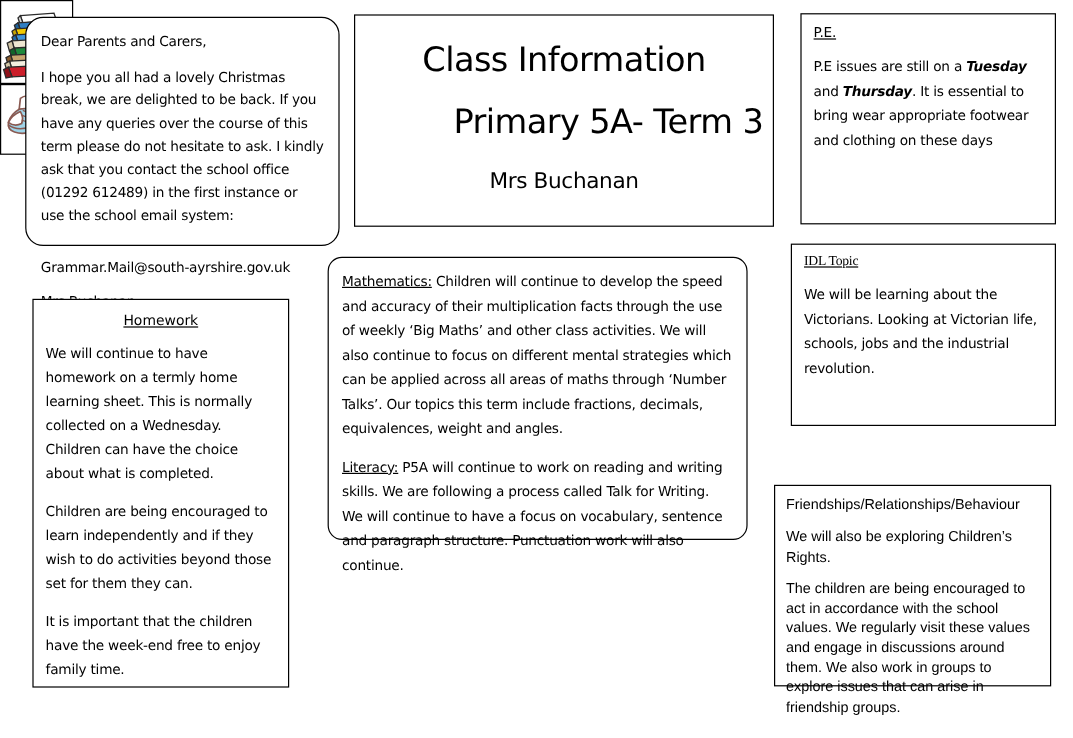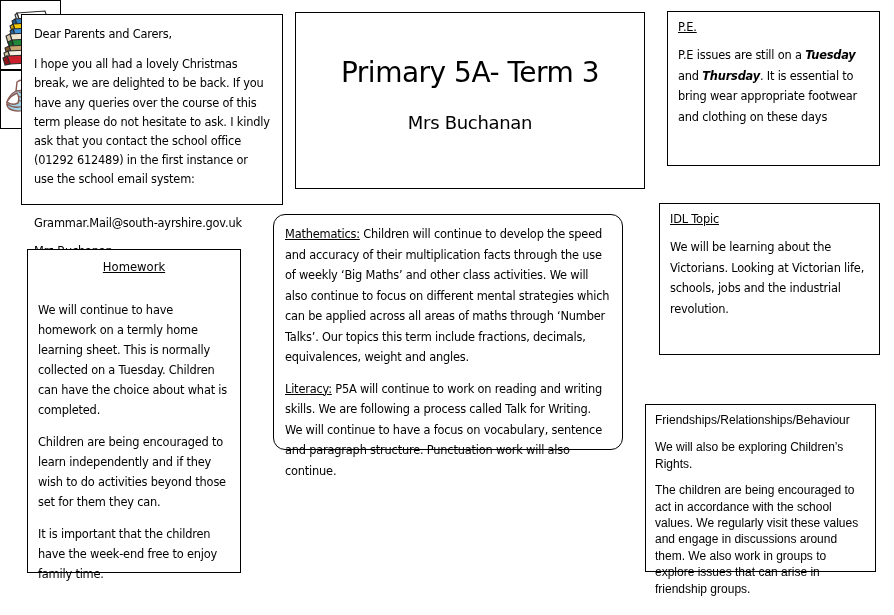--- a/index.html
+++ b/index.html
@@ -34,38 +34,39 @@
     letter-spacing: -0.2px;
   }
   .plain {
     font-family: "Liberation Sans", sans-serif;
   }
 
   
   #letter-box {
     left: 21px; top: 14px; width: 262px; height: 191px;
     padding: 10px 12px 0 12px;
+    border-radius: 15px;
   }
   #letter-box p {
     margin: 0 0 11px 0;
     font-size: 11.4px;
     line-height: 19.2px;
   }
   #letter-box p.tight { margin-bottom: 9px; margin-top: 24px; }
 
   
   #homework-box {
     left: 27px; top: 249px; width: 214px; height: 324px;
     padding: 8px 10px 0 10px;
   }
   #homework-title {
     text-align: center;
     font-size: 11.6px;
     text-decoration: underline;
-    margin: 2px 0 26px 0;
+    margin: 2px 0 10px 0;
     letter-spacing: 0px;
   }
   #homework-box p {
     margin: 0 0 12px 0;
     font-size: 11.4px;
     line-height: 20px;
   }
 
   
   #books-clip {
@@ -81,21 +82,21 @@
     padding: 14px 8px 0 8px;
     text-align: center;
   }
   #title-line1, #title-line2 {
     font-size: 28px;
     line-height: 46px;
     margin: 0;
     letter-spacing: -0.5px;
     font-weight: 400;
   }
-  #title-line2 { margin-top: 23px; }
+  #title-line2 { margin-top: 6px; text-align: right; }
   #title-teacher {
     font-size: 18px;
     line-height: 30px;
     margin: 12px 0 0 0;
     letter-spacing: -0.3px;
   }
 
   
   #shoes-clip {
     left: 616px; top: 151px; width: 61px; height: 57px;
@@ -114,21 +115,21 @@
     margin: 0 0 11px 0;
     font-size: 11.4px;
     line-height: 20.5px;
   }
   .subject-label {
     text-decoration: underline;
   }
 
   
   #pe-box {
-    left: 667px; top: 11px; width: 213px; height: 155px;
+    left: 667px; top: 11px; width: 213px; height: 176px;
     padding: 8px 10px 0 10px;
   }
   #pe-title {
     font-size: 11.4px;
     text-decoration: underline;
     margin: 0 0 11px 0;
   }
   #pe-box p {
     margin: 0;
     font-size: 11.4px;
@@ -138,20 +139,21 @@
 
   
   #idl-box {
     left: 659px; top: 203px; width: 221px; height: 152px;
     padding: 8px 10px 0 10px;
   }
   #idl-title {
     font-size: 11.4px;
     text-decoration: underline;
     margin: 0 0 11px 0;
+    font-family: Liberation Serif, serif;
   }
   #idl-box p {
     margin: 0;
     font-size: 11.4px;
     line-height: 20.5px;
   }
 
   
   #friend-box {
     left: 645px; top: 404px; width: 231px; height: 168px;
@@ -171,21 +173,21 @@
 
   <div class="box hand" id="letter-box">
     <p>Dear Parents and Carers,</p>
     <p>I hope you all had a lovely Christmas break, we are delighted to be back. If you have any queries over the course of this term please do not hesitate to ask.  I kindly ask that you contact the school office (01292 612489) in the first instance or use the school email system:</p>
     <p class="tight">Grammar.Mail@south-ayrshire.gov.uk</p>
     <p>Mrs Buchanan</p>
   </div>
 
   <div class="box hand" id="homework-box">
     <div id="homework-title">Homework</div>
-    <p>We will continue to have homework on a termly home learning sheet. This is normally collected on a Tuesday.  Children can have the choice about what is completed.</p>
+    <p>We will continue to have homework on a termly home learning sheet. This is normally collected on a Wednesday.  Children can have the choice about what is completed.</p>
     <p> Children are being encouraged to learn independently and if they wish to do activities beyond those set for them they can.</p>
     <p>It is important that the children have the week-end free to enjoy family time.</p>
   </div>
 
   <div id="books-clip">
     <svg width="57" height="66" viewBox="0 0 57 66" xmlns="http://www.w3.org/2000/svg">
 
       <g stroke="#2b2b2b" stroke-width="1.1">
         <path d="M16 12 L44 10 L46 16 L18 18 Z" fill="#ffffff"></path>
         <path d="M16 12 L18 18 L16 20 L14 14 Z" fill="#d9d9d9"></path>
@@ -211,20 +213,21 @@
         <path d="M7 50 L45 48 L47 55 L9 57 Z" fill="#f4efe0"></path>
         <path d="M7 50 L9 57 L5 59 L3 52 Z" fill="#d2c6a6"></path>
 
         <path d="M6 55 L48 53 L51 61 L9 63 Z" fill="#cc1f2b"></path>
         <path d="M6 55 L9 63 L4 64 L2 57 Z" fill="#8f1119"></path>
       </g>
     </svg>
   </div>
 
   <div class="box hand" id="title-box">
+    <div id="title-line1">Class Information</div>
     <div id="title-line2">Primary 5A- Term 3</div>
     <div id="title-teacher">Mrs Buchanan</div>
   </div>
 
   <div id="shoes-clip">
     <svg width="59" height="55" viewBox="0 0 59 55" xmlns="http://www.w3.org/2000/svg">
       <g stroke="#8a5a52" stroke-width="1.4" fill="none" stroke-linejoin="round">
 
         <path d="M16 11 q5 -4 10 0 l1 9 q-6 3 -12 0 Z" fill="#ffffff"></path>
 

